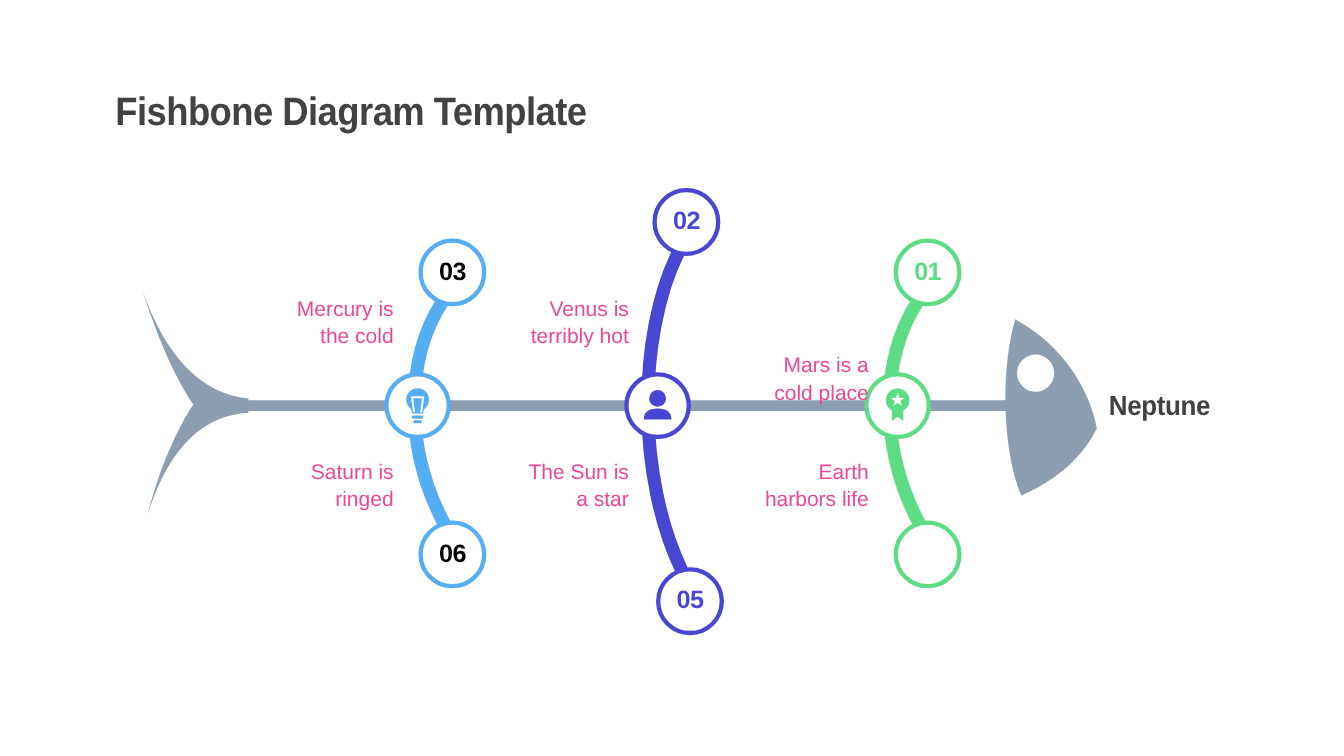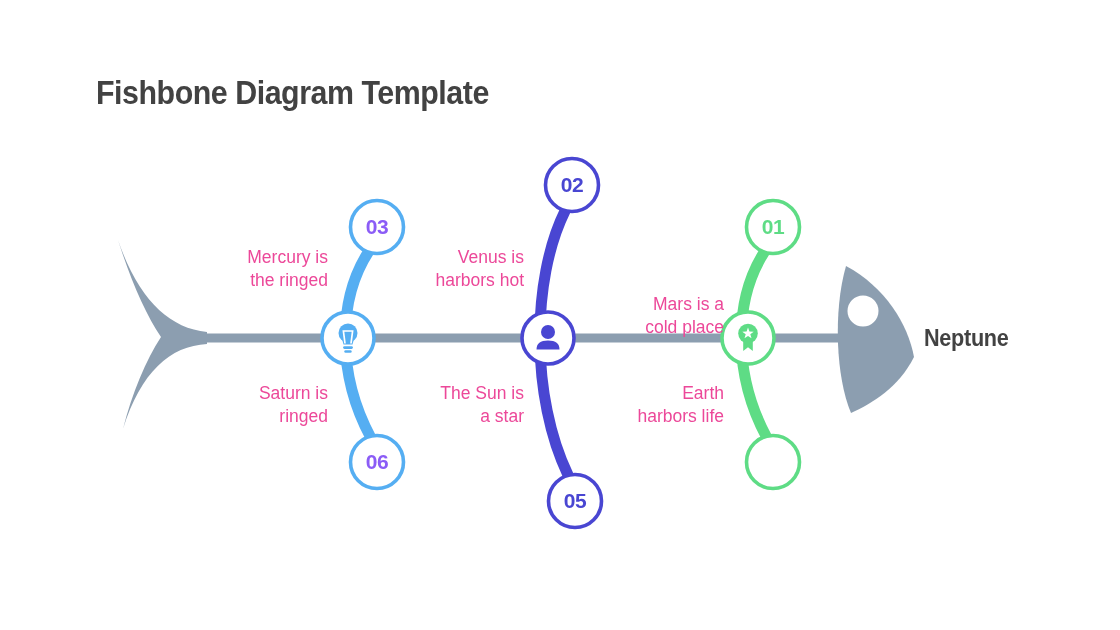--- a/index.html
+++ b/index.html
@@ -58,21 +58,21 @@
     position: absolute;
     width: 54px;
     height: 54px;
     display: flex;
     align-items: center;
     justify-content: center;
     font-size: 21px;
     font-weight: 700;
     letter-spacing: -0.5px;
   }
-  .num-blue   { color: #8b5cf6; }
+  .num-blue   { color: #000000; }
   .num-indigo { color: #4946D2; }
   .num-green  { color: #5EDC85; }
 
   .n03 { left: 350px; top: 200px; }
   .n06 { left: 350px; top: 435px; }
   .n02 { left: 545px; top: 158px; }
   .n05 { left: 548px; top: 474px; }
   .n01 { left: 746px; top: 200px; }
   .n04 { left: 746px; top: 435px; }
 </style>
@@ -127,25 +127,25 @@
       <polygon fill="#ffffff" points="0,-10.5 1.41,-6.44 5.71,-6.35 2.28,-3.76 3.53,0.35 0,-2.1 -3.53,0.35 -2.28,-3.76 -5.71,-6.35 -1.41,-6.44"></polygon>
     </g>
   </svg>
 
   <div class="page-title">Fishbone Diagram Template</div>
 
   <div class="head-label">Neptune</div>
 
   <div class="lbl lbl-mercury">
     <div>Mercury is</div>
-    <div>the ringed</div>
+    <div>the cold</div>
   </div>
   <div class="lbl lbl-venus">
     <div>Venus is</div>
-    <div>harbors hot</div>
+    <div>terribly hot</div>
   </div>
   <div class="lbl lbl-mars">
     <div>Mars is a</div>
     <div>cold place</div>
   </div>
   <div class="lbl lbl-saturn">
     <div>Saturn is</div>
     <div>ringed</div>
   </div>
   <div class="lbl lbl-sun">

